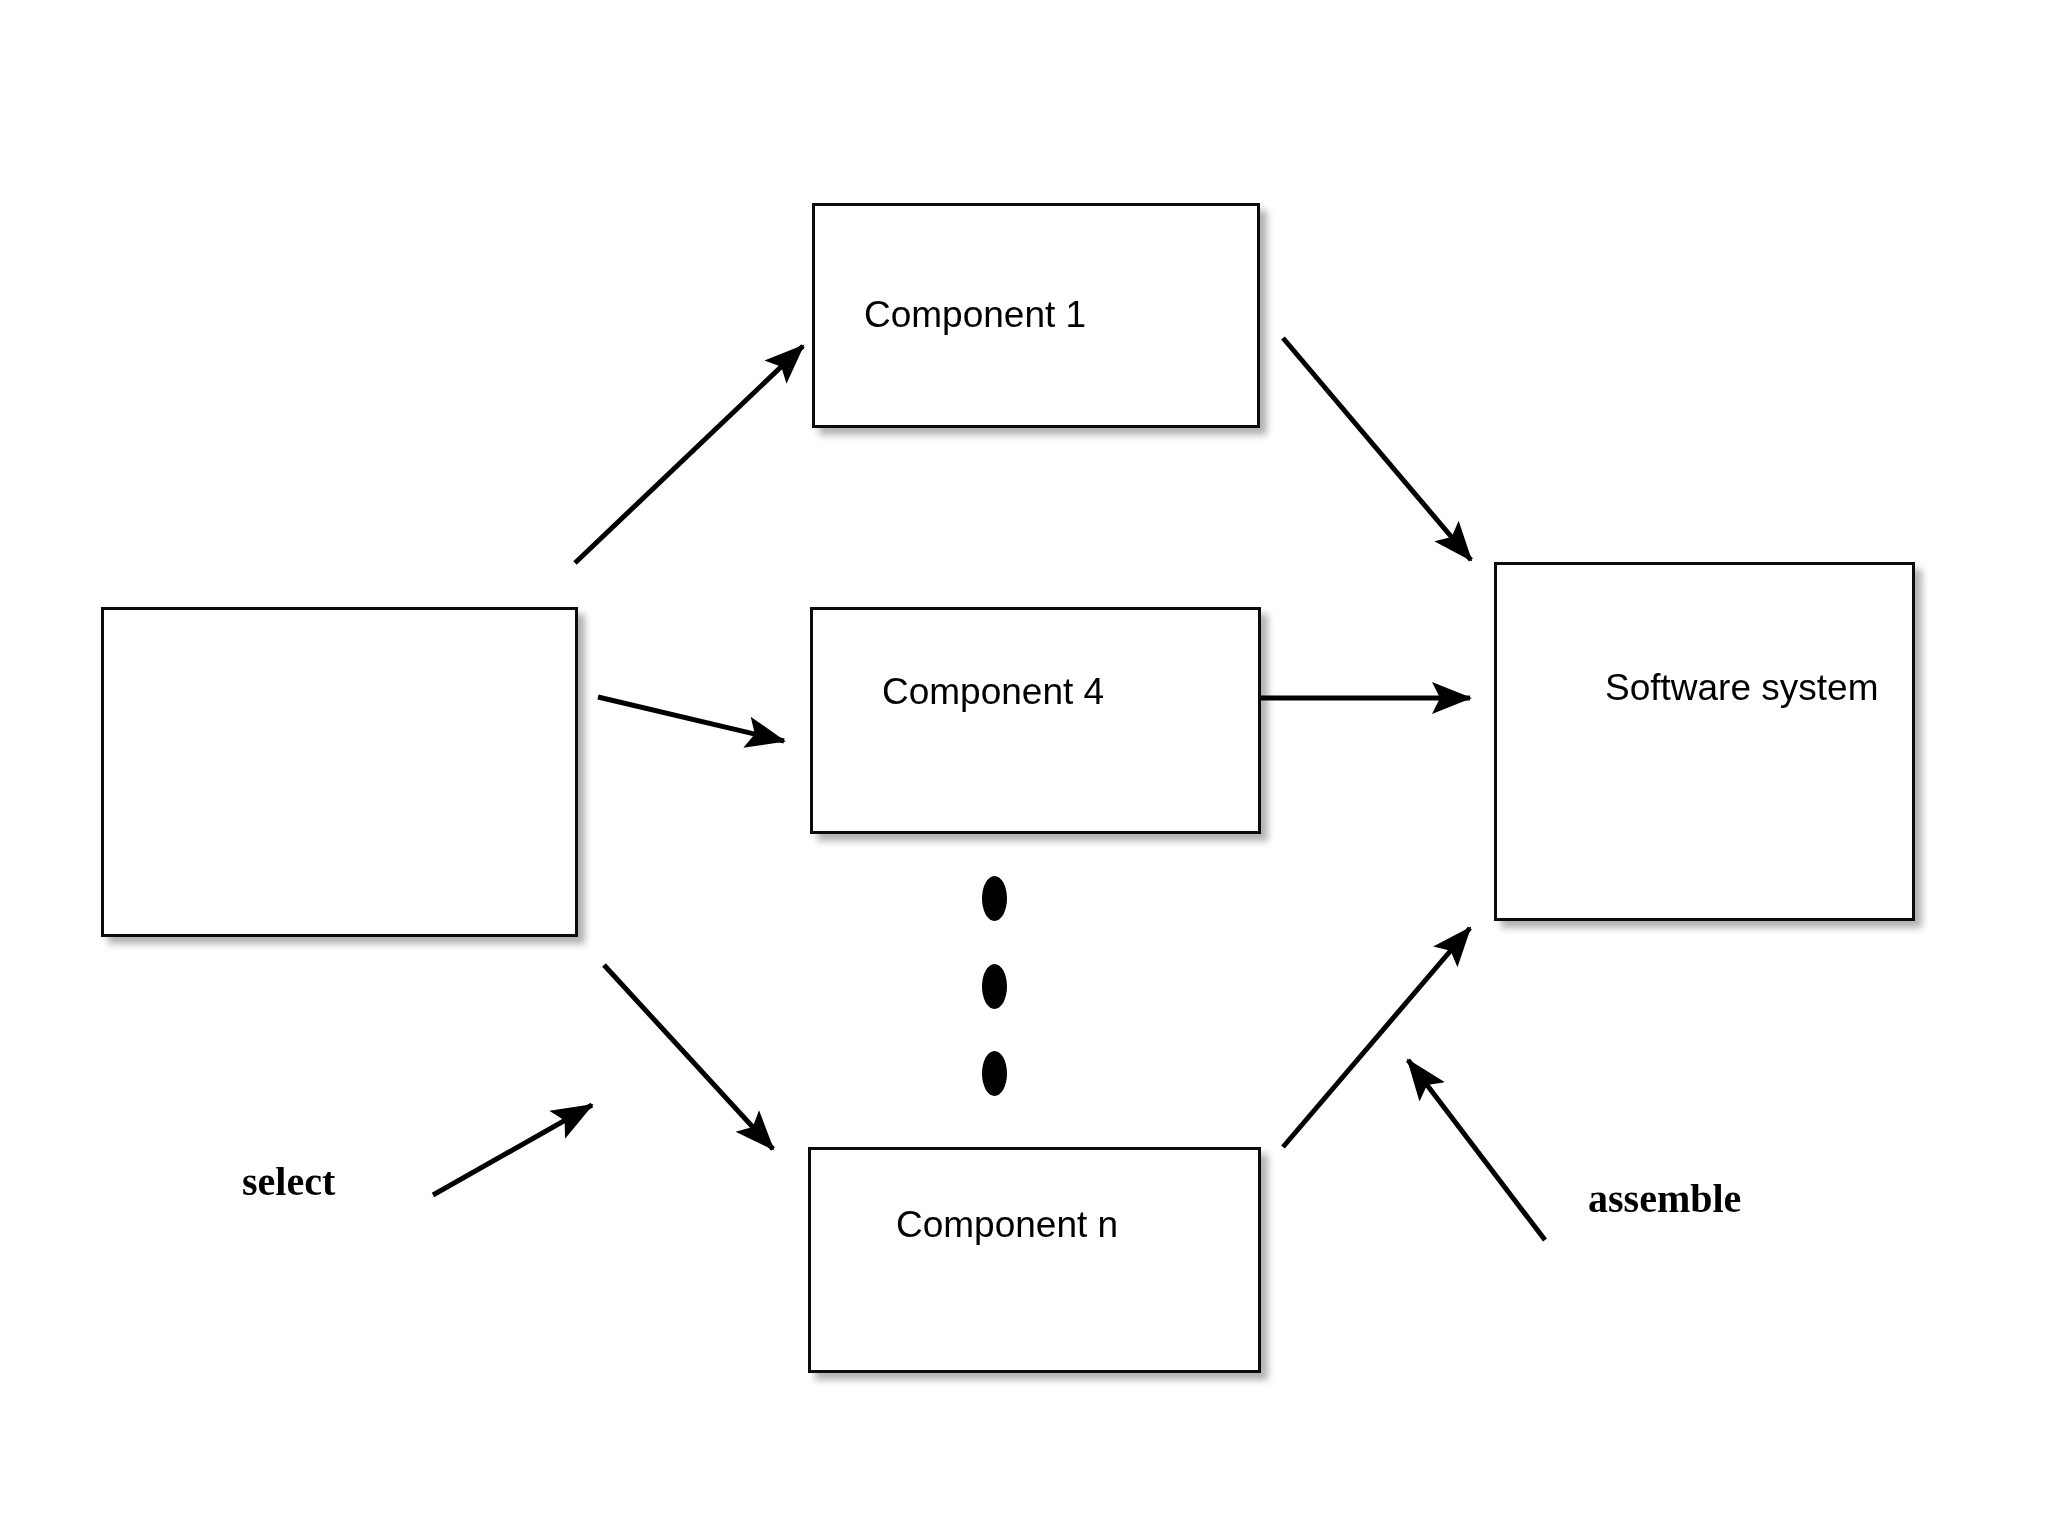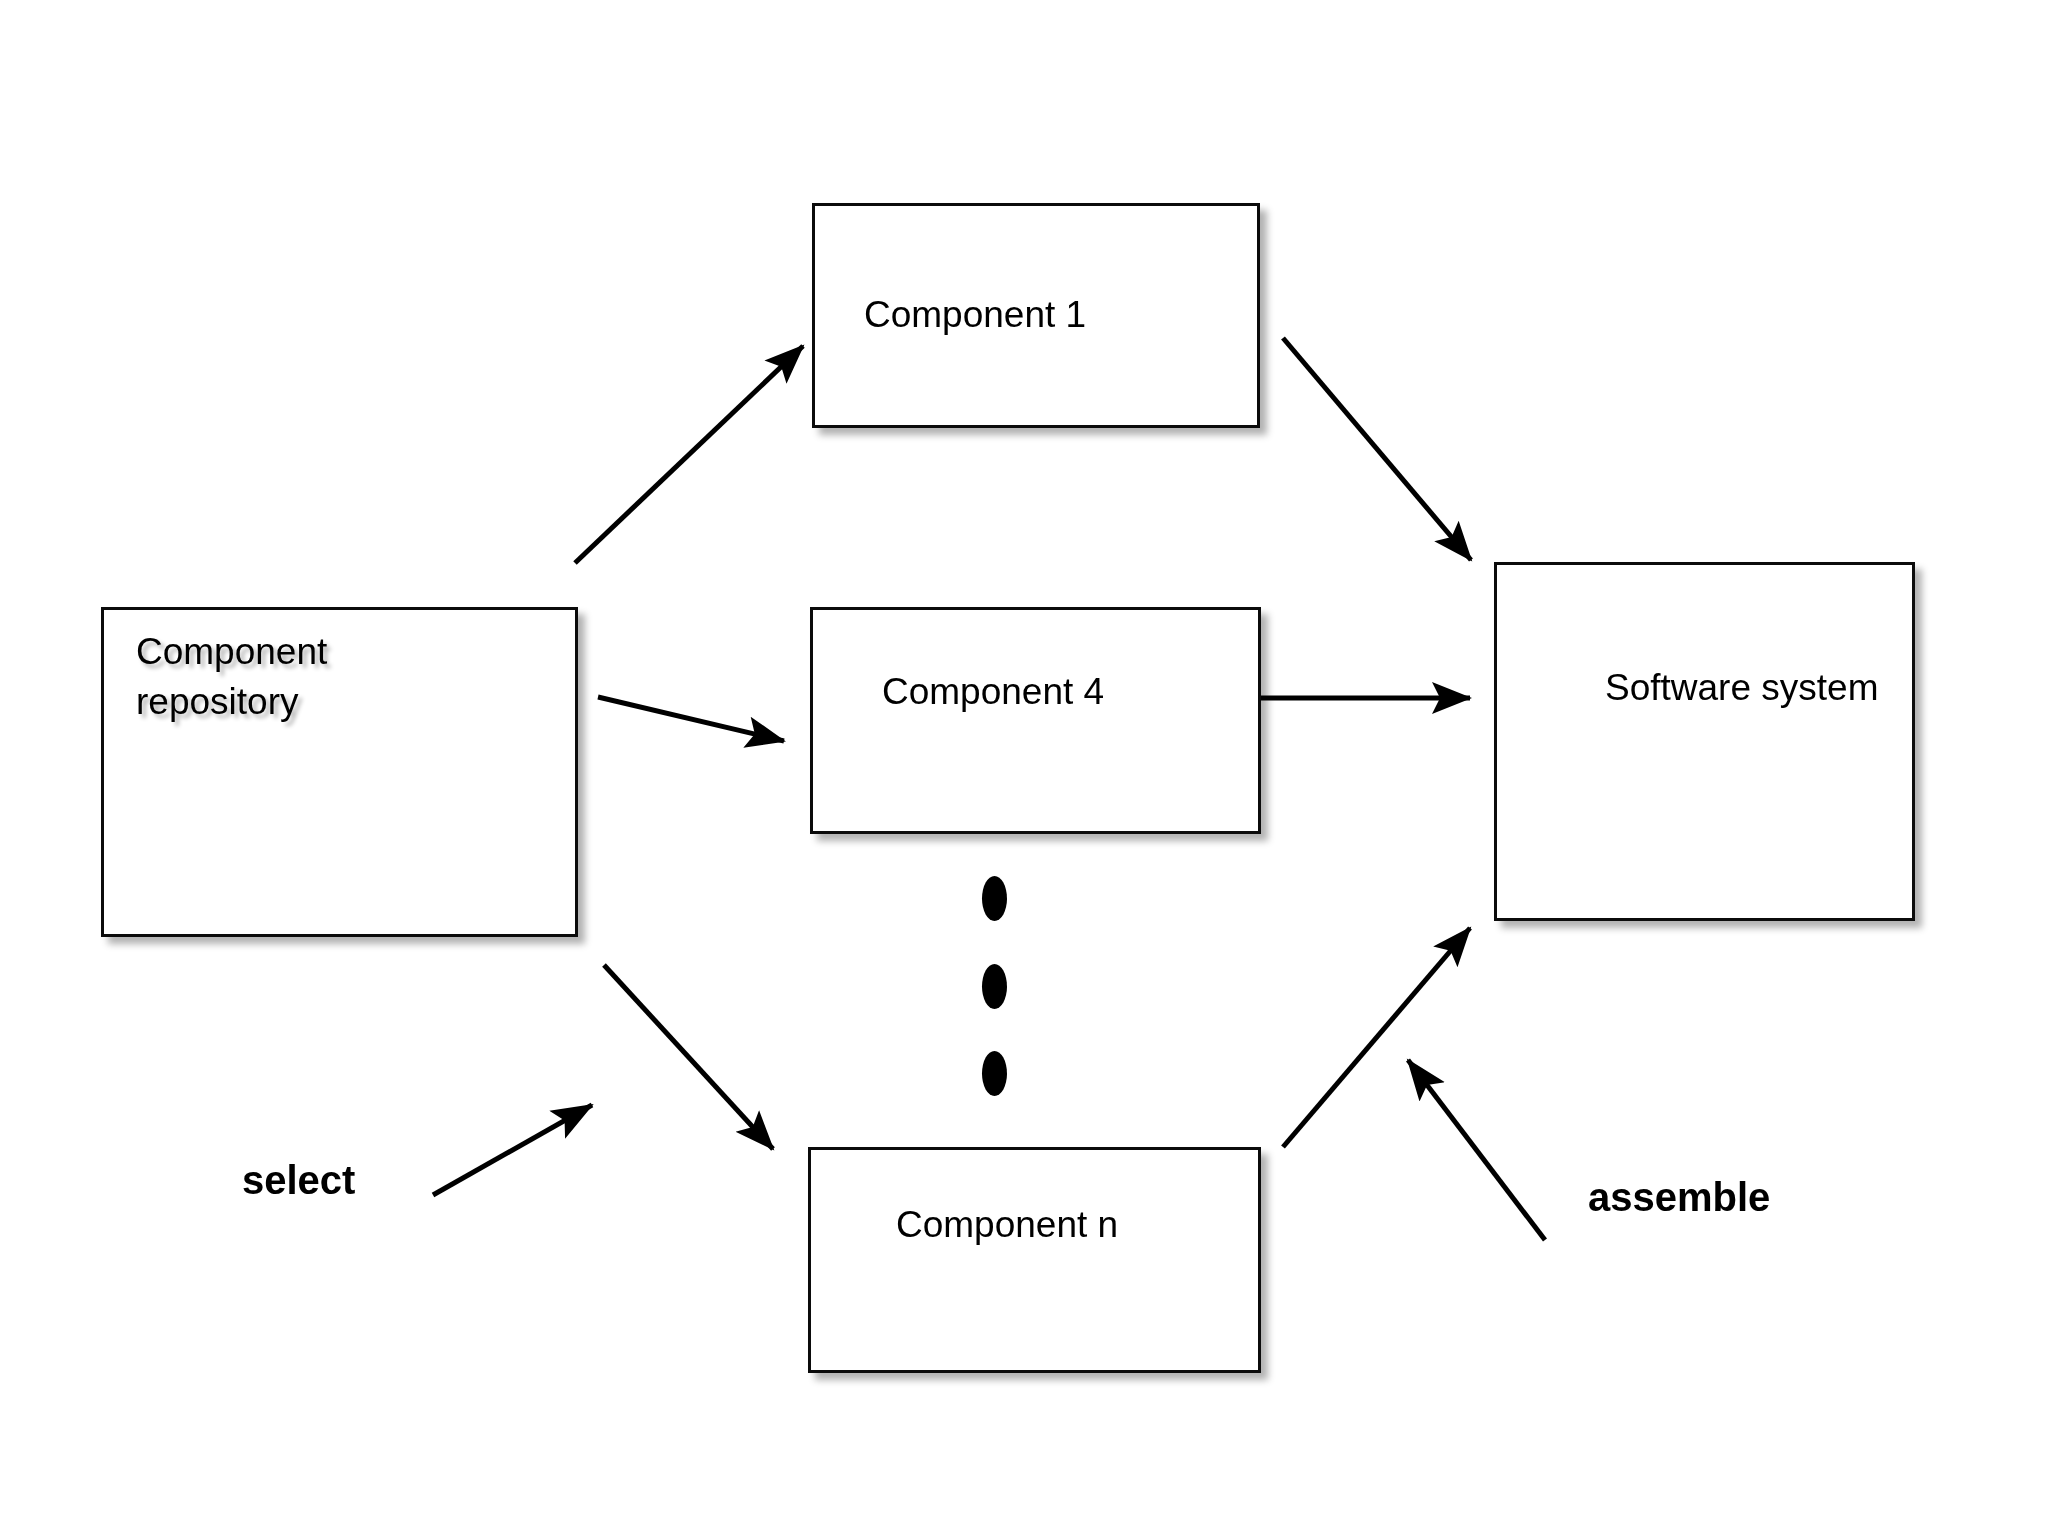--- a/index.html
+++ b/index.html
@@ -81,21 +81,21 @@
     position: absolute;
     left: 0; top: 0;
     width: 2048px;
     height: 1536px;
     pointer-events: none;
   }
 
   
   .annotation {
     position: absolute;
-    font-family: Liberation Sans, sans-serif;
+    font-family: Liberation Serif, serif;
     font-weight: bold;
     font-size: 40px;
     color: #000000;
     white-space: nowrap;
   }
   #label-select   { left: 242px;  top: 1158px; }
   #label-assemble { left: 1588px; top: 1175px; }
 </style>
 </head>
 <body>
@@ -106,22 +106,20 @@
   <div class="node-box" id="box-component-1"></div>
   <div class="node-label" id="label-component-1">Component 1</div>
 
   <div class="node-box" id="box-component-2"></div>
   <div class="node-label" id="label-component-2">Component 4</div>
 
   <div class="node-box" id="box-component-n"></div>
   <div class="node-label" id="label-component-n">Component n</div>
 
   <div class="node-box" id="box-repository"></div>
-  <div class="node-label shadowed" id="label-repository">Component
- repository</div>
 
   <div class="node-box" id="box-software"></div>
   <div class="node-label" id="label-software">Software system</div>
 
   <div class="dots-group">
     <div class="dot" id="dot-1"></div>
     <div class="dot" id="dot-2"></div>
     <div class="dot" id="dot-3"></div>
   </div>
 

